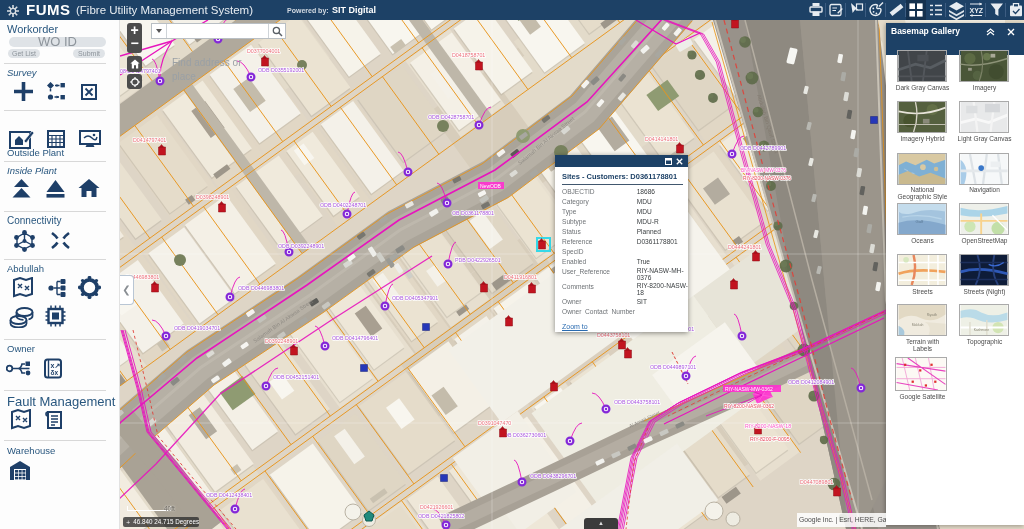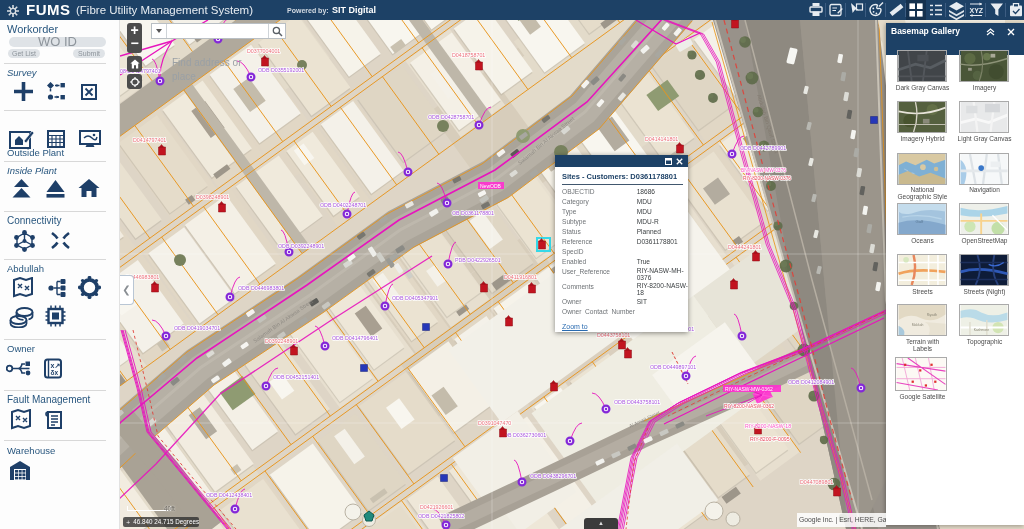--- a/index.html
+++ b/index.html
@@ -1095,21 +1095,21 @@
 </svg>
 
 <svg class="abs" style="left:43px;top:358px" width="20" height="21" viewBox="0 0 20 21">
   <rect x="2" y="1.5" width="16" height="18" rx="2.5" fill="none" stroke="#1e3f68" stroke-width="2"></rect>
   <path d="M5.5 1.5 V19.5" stroke="#1e3f68" stroke-width="1.4"></path>
   <text x="7.5" y="10" font-size="7" font-weight="bold" fill="#1e3f68" font-family="Liberation Sans">x↗</text>
   <text x="7.5" y="17" font-size="6.5" font-weight="bold" fill="#1e3f68" font-family="Liberation Sans">δx</text>
 </svg>
 <div class="abs" style="left:4px;top:390px;width:102px;border-top:1px solid #d8d8d8;"></div>
 
-<div class="abs" style="left:7px;top:394px;color:#29577f;font-size:10px;">Fault Management</div>
+<div class="abs" style="left:7px;top:394px;color:#29577f;font-size:13px;">Fault Management</div>
 
 <svg class="abs" style="left:10px;top:409px" width="24" height="21" viewBox="0 0 24 21">
   <path d="M2 3 L8 1 14 3 20 1 V17 L14 19 8 17 2 19 Z" fill="none" stroke="#1e3f68" stroke-width="2"></path>
   <path d="M6 7 L10 11 M10 7 L6 11 M13 9 L17 13 M17 9 L13 13" stroke="#1e3f68" stroke-width="1.4"></path>
 </svg>
 
 <svg class="abs" style="left:44px;top:409px" width="21" height="21" viewBox="0 0 21 21">
   <path d="M4 3 H17 V19 H4 Z" fill="none" stroke="#1e3f68" stroke-width="2"></path>
   <path d="M4 3 Q2 3 2 5 Q2 7 4 7" fill="none" stroke="#1e3f68" stroke-width="1.6"></path>
   <path d="M7 7 H14 M7 10 H14 M7 13 H14 M7 16 H11" stroke="#1e3f68" stroke-width="1.3"></path>

